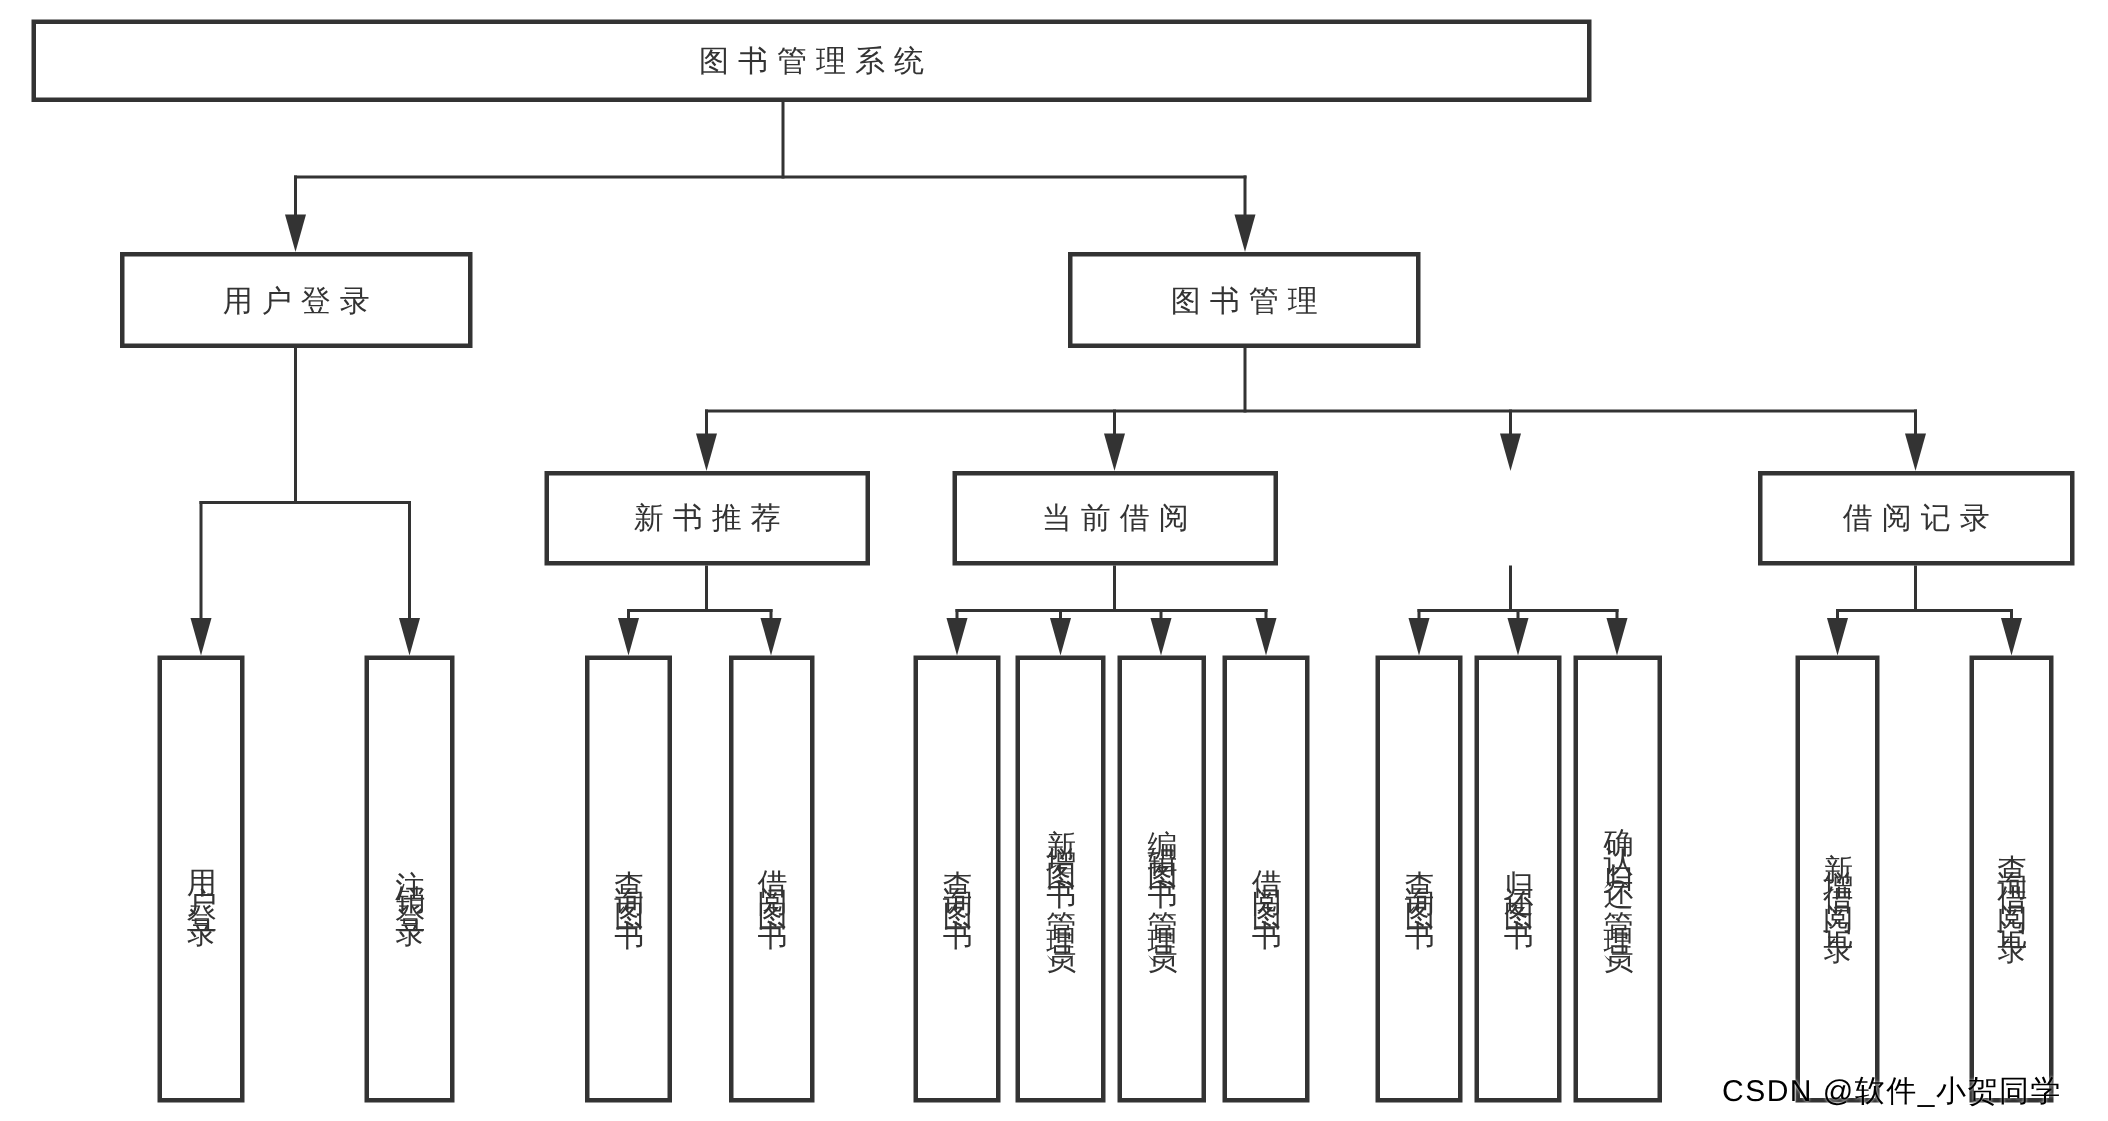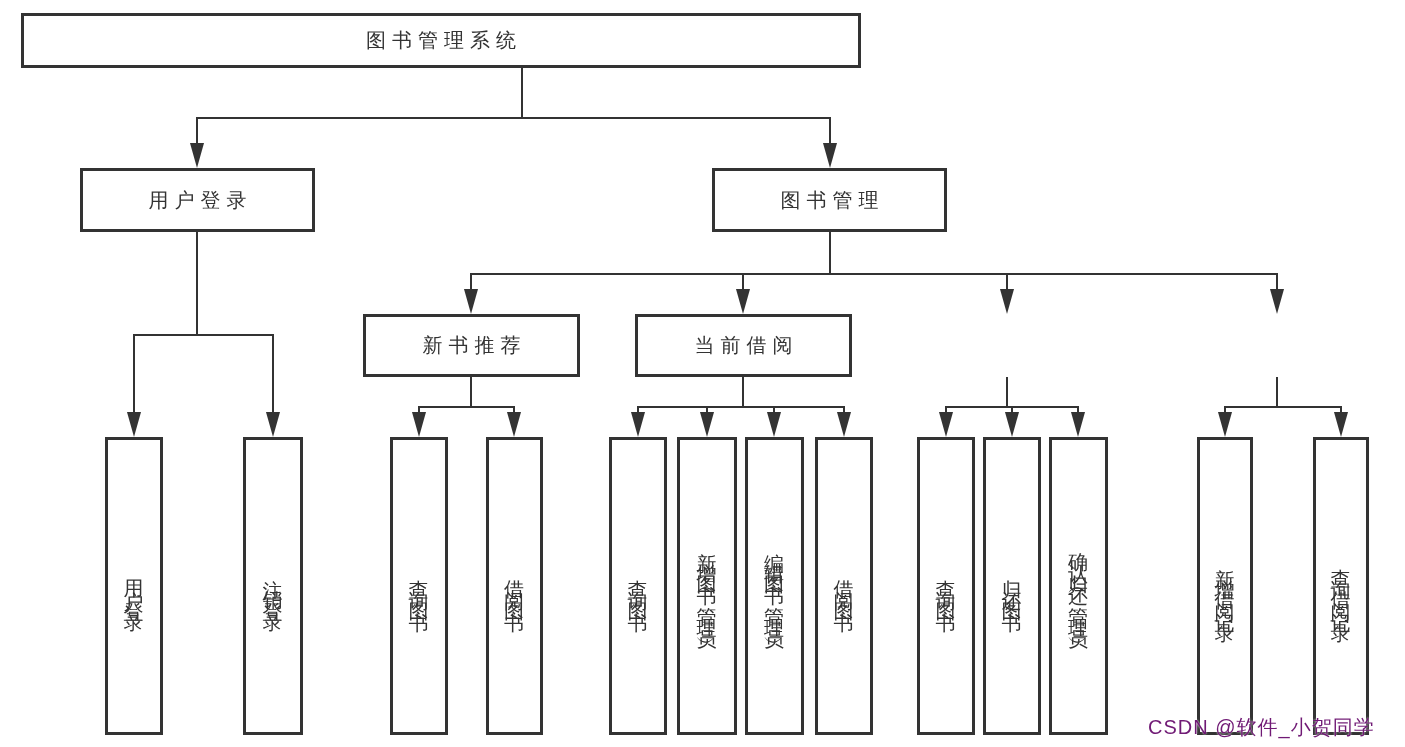--- a/index.html
+++ b/index.html
@@ -41,52 +41,55 @@
   .arr{
     position:absolute;width:0;height:0;
     border-left:7px solid transparent;
     border-right:7px solid transparent;
     border-top:25px solid #333333;
   }
   .watermark{
     position:absolute;
     left:1148px;top:714px;
     font-size:20px;
-    color:#701a75;
+    color:#000000;
     letter-spacing:1px;
     white-space:nowrap;
     text-shadow:0 0 2px #ffffff;
   }
 </style>
 </head>
 <body>
 
 <div id="canvas">
 
-  <div class="node hnode" style="left:21px;top:13px;width:840px;height:55px;">
+  <div class="node hnode" style="left:21px;top:13px;width:1040px;height:55px;">
     <span>图书管理系统</span>
   </div>
 
   <div class="node hnode" style="left:80px;top:168px;width:235px;height:64px;">
     <span>用户登录</span>
   </div>
 
   <div class="node hnode" style="left:363px;top:314px;width:217px;height:63px;">
     <span>新书推荐</span>
   </div>
 
   <div class="node hnode" style="left:712px;top:168px;width:235px;height:64px;">
     <span>图书管理</span>
   </div>
 
   <div class="node hnode" style="left:635px;top:314px;width:217px;height:63px;">
     <span>当前借阅</span>
   </div>
 
 
+  <div class="node hnode" style="left:1172px;top:314px;width:211px;height:63px;">
+    <span>借阅记录</span>
+  </div>
 
   <div class="node vnode" style="left:105px;top:437px;width:58px;height:298px;">
     <span>用户登录</span>
   </div>
   <div class="node vnode" style="left:243px;top:437px;width:60px;height:298px;">
     <span>注销登录</span>
   </div>
 
   <div class="node vnode" style="left:390px;top:437px;width:58px;height:298px;">
     <span>查询图书</span>

